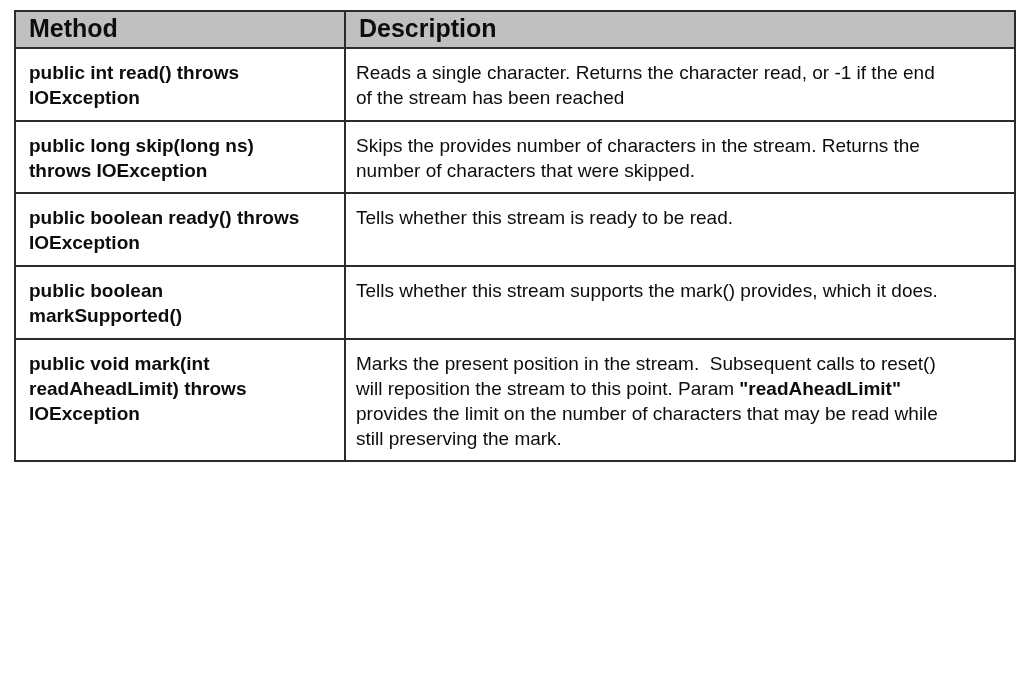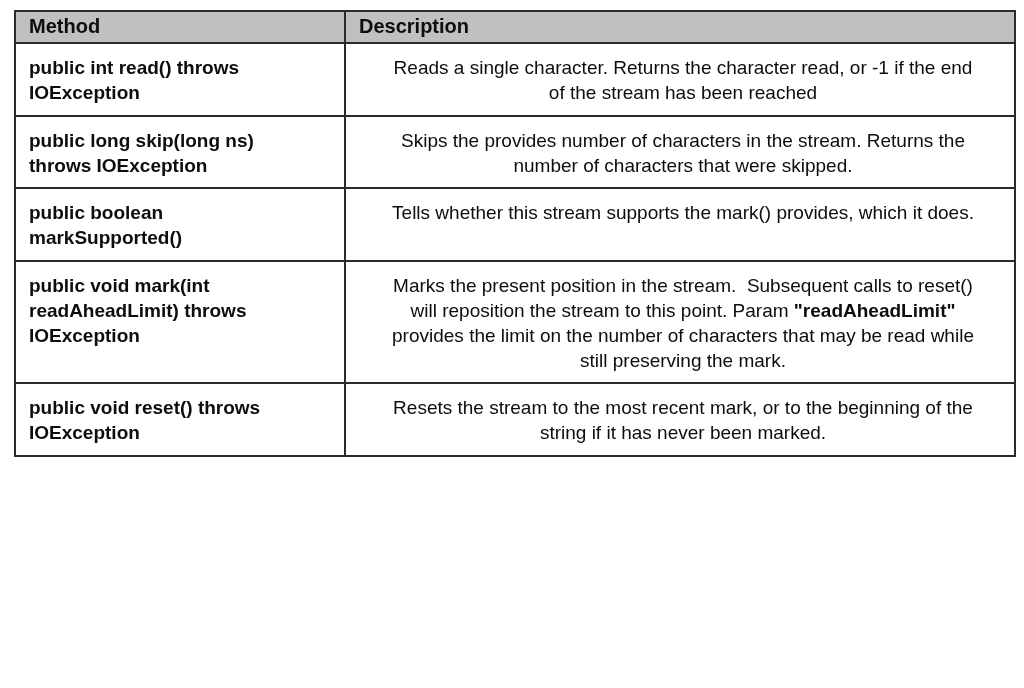--- a/index.html
+++ b/index.html
@@ -21,31 +21,31 @@
   .doc-table col.col-desc   { width: 670px; }
   .doc-table th, .doc-table td {
     border: 2px solid #2b2b2b;
     vertical-align: top;
     text-align: left;
   }
   .doc-table th {
     background: #c0c0c0;
     height: 32px;
     vertical-align: middle;
-    font-size: 20px;
+    font-size: 25px;
     font-weight: bold;
     padding: 2px 8px 4px 13px;
   }
   .doc-table td {
     font-size: 19px;
     line-height: 25px;
     padding: 11px 4px 9px 13px;
   }
   td.method-cell { font-weight: bold; padding-right: 2px; }
-  td.desc-cell   { font-weight: normal; padding-left: 10px; padding-right: 4px; text-align: center; }
+  td.desc-cell   { font-weight: normal; padding-left: 10px; padding-right: 4px; }
   .cell-text { white-space: pre-wrap; }
   .bold-inline { font-weight: bold; }
   tr.r-std  { height: 73px; margin-left: 43px; }
   tr.r-tall { height: 122px; border-radius: 18px; }
   tr.r-med  { height: 54px; border-radius: 31px; }
 </style>
 </head>
 <body>
 
 <table class="doc-table">
@@ -79,44 +79,43 @@
         <span class="cell-text">public long skip(long ns)
 throws IOException</span>
       </td>
       <td class="desc-cell">
         <span class="cell-text">Skips the provides number of characters in the stream. Returns the
 number of characters that were skipped.</span>
       </td>
     </tr>
     <tr class="r-std">
       <td class="method-cell">
+        <span class="cell-text">public boolean ready() throws
+IOException</span>
+      </td>
+      <td class="desc-cell">
+        <span class="cell-text">Tells whether this stream is ready to be read.</span>
+      </td>
+    </tr>
+    <tr class="r-std">
+      <td class="method-cell">
         <span class="cell-text">public boolean
 markSupported()</span>
       </td>
       <td class="desc-cell">
         <span class="cell-text">Tells whether this stream supports the mark() provides, which it does.</span>
       </td>
     </tr>
     <tr class="r-tall">
       <td class="method-cell">
         <span class="cell-text">public void mark(int
 readAheadLimit) throws
 IOException</span>
       </td>
       <td class="desc-cell">
         <span class="cell-text">Marks the present position in the stream.  Subsequent calls to reset()
 will reposition the stream to this point. Param </span><span class="cell-text bold-inline">"readAheadLimit"</span><span class="cell-text">
 provides the limit on the number of characters that may be read while
 still preserving the mark.</span>
       </td>
     </tr>
-    <tr class="r-std">
-      <td class="method-cell">
-        <span class="cell-text">public void reset() throws
-IOException</span>
-      </td>
-      <td class="desc-cell">
-        <span class="cell-text">Resets the stream to the most recent mark, or to the beginning of the
-string if it has never been marked.</span>
-      </td>
-    </tr>
   </tbody>
 </table>
 
 </body></html>

